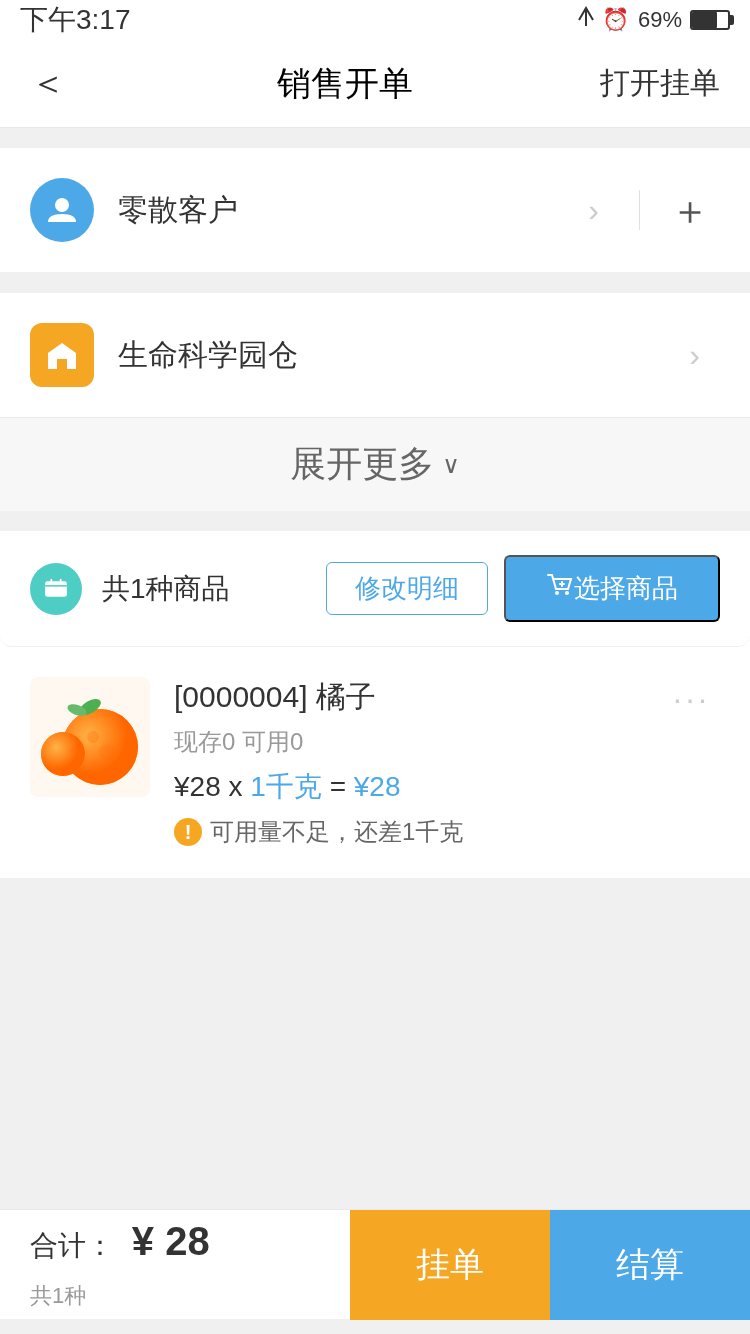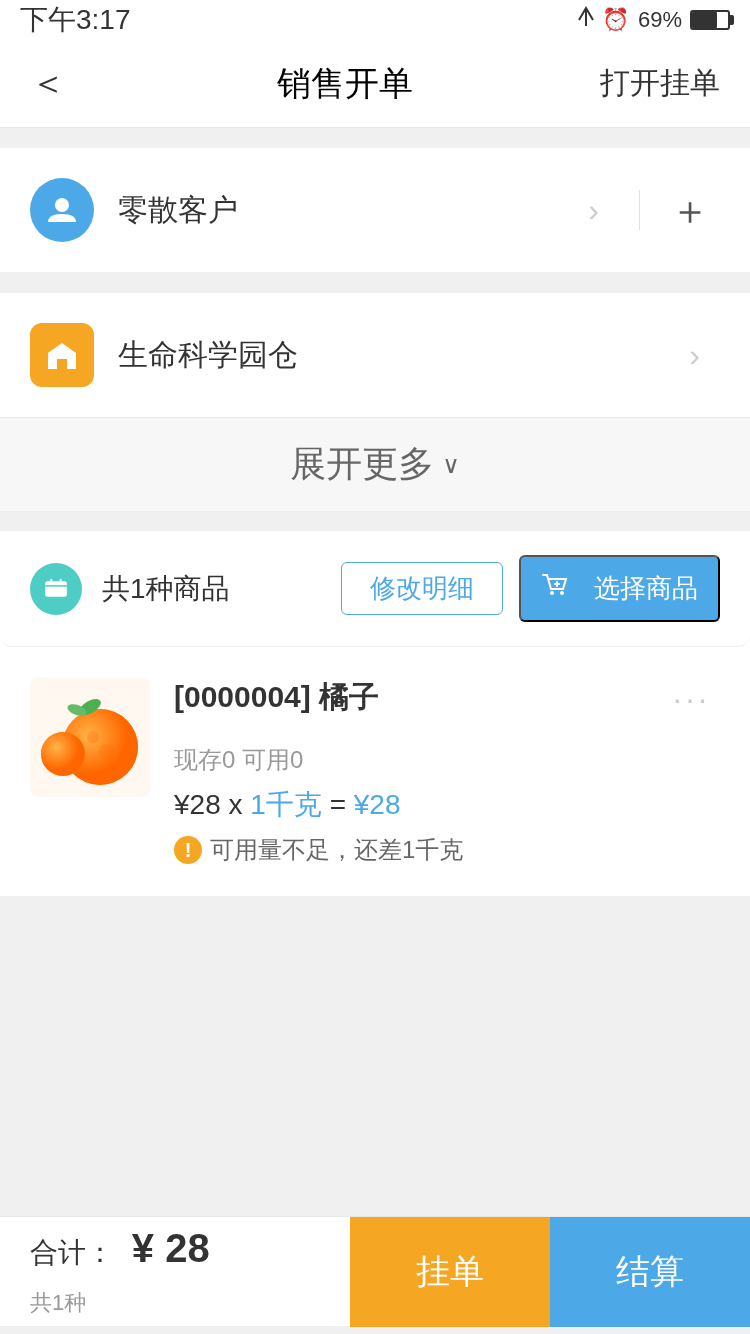--- a/index.html
+++ b/index.html
@@ -190,27 +190,27 @@
       color: #4da8e8;
       padding: 8px 28px;
       border-radius: 6px;
       font-size: 26px;
       cursor: pointer;
       margin-right: 16px;
     }
     .btn-select {
       background: #4da8e8;
       color: #fff;
-      padding: 14px 20px;
+      padding: 14px 40px;
       border-radius: 6px;
       font-size: 26px;
       cursor: pointer;
       display: flex;
       align-items: center;
-      gap: 25px;
+      gap: 0;
     }
 
     
     .product-item {
       display: flex;
       padding: 30px;
       align-items: flex-start;
       background: #fff;
     }
     .product-image {
@@ -220,22 +220,22 @@
       display: flex; align-items: center; justify-content: center;
       margin-right: 24px;
       flex-shrink: 0;
       overflow: hidden;
     }
     .product-image svg { width: 110px; height: 110px; }
     .product-info { flex: 1; }
     .product-name {
       font-size: 30px;
       color: #333;
-      font-weight: 700;
-      margin-bottom: 26px;
+      font-weight: 400;
+      margin-bottom: 8px;
     }
     .product-stock {
       font-size: 24px;
       color: #999;
       margin-bottom: 10px;
     }
     .product-price-row {
       font-size: 28px;
       color: #333;
       margin-bottom: 10px;
@@ -270,21 +270,21 @@
     .empty-area {
       width: 750px;
       background: #f0f0f0;
       flex: 1;
       min-height: 400px;
     }
 
     
     .footer {
       position: fixed;
-      bottom: 8px;
+      bottom: 15px;
       width: 750px;
       height: 110px;
       display: flex;
       align-items: center;
       background: #fff;
       border-top: 1px solid #e8e8e8;
     }
     .footer-total {
       flex: 1;
       padding: 0 30px;

